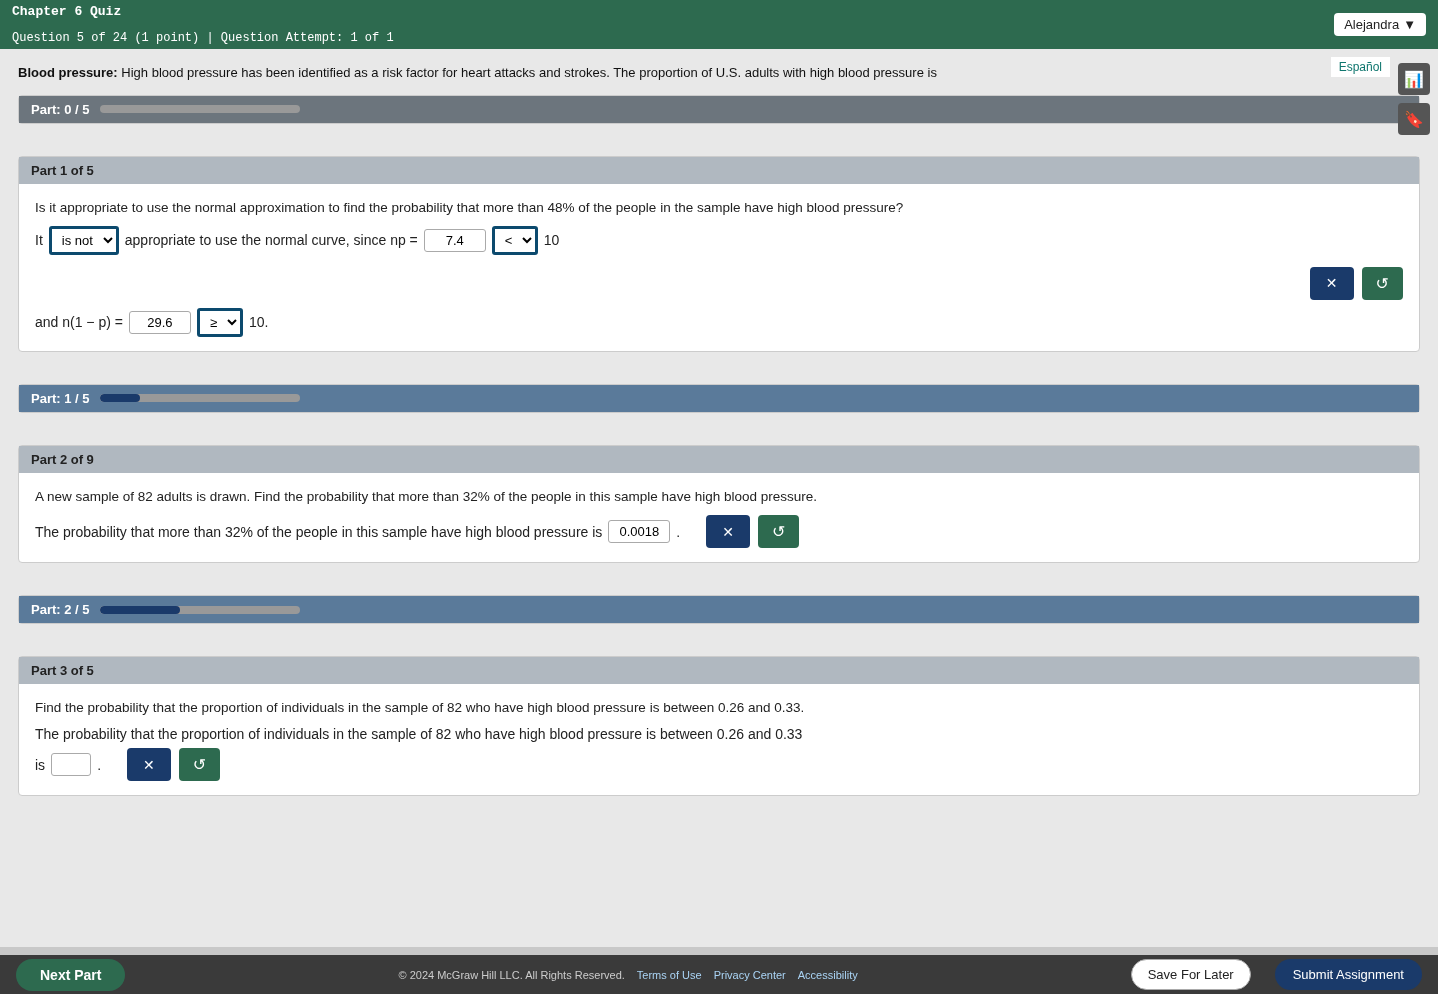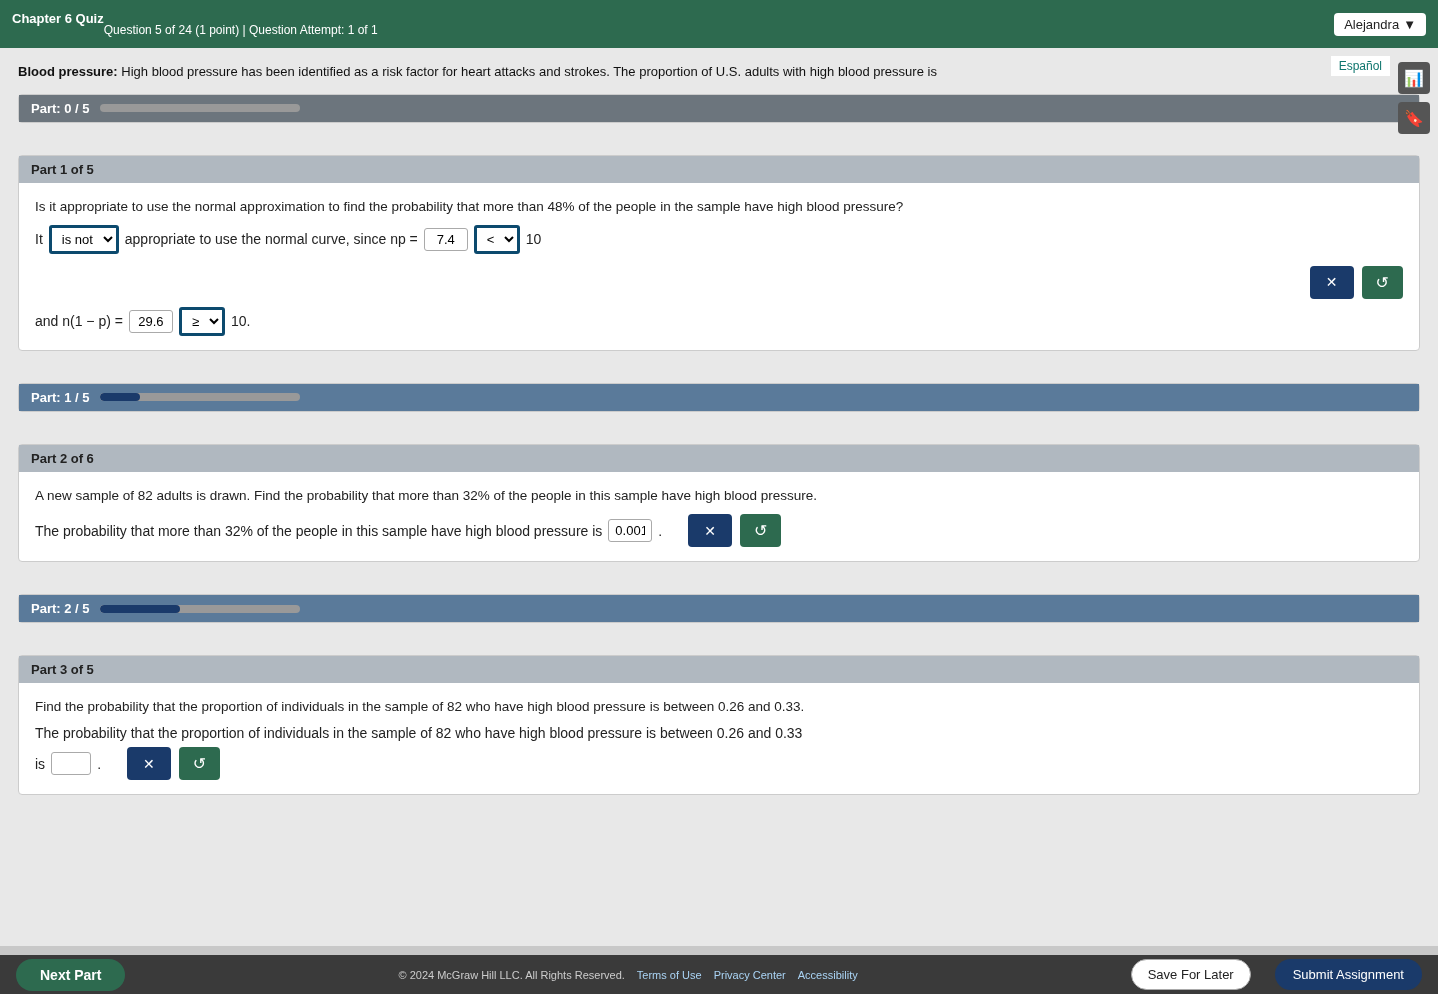--- a/index.html
+++ b/index.html
@@ -16,21 +16,22 @@
       background: #2d6a4f;
       color: white;
       padding: 4px 12px;
       display: flex;
       align-items: center;
       justify-content: space-between;
       min-height: 48px;
     }
     .top-bar-left {
       display: flex;
-      flex-direction: row;
+      flex-direction: column;
+      font-family: Liberation Mono, monospace;
     }
     .top-bar-title {
       font-size: 13px;
       font-weight: bold;
     }
     .top-bar-subtitle {
       font-size: 12px;
       margin-top: 12px;
     }
     .top-bar-right {
@@ -157,21 +158,21 @@
       font-size: 13px;
       border: 3px solid #0c4a6e;
       border-radius: 3px;
       background: white;
     }
     input.inline-input {
       padding: 3px 6px;
       font-size: 13px;
       border: 1px solid #aaa;
       border-radius: 3px;
-      width: 44px;
+      width: 62px;
       text-align: center;
     }
     input.inline-input-sm {
       width: 40px;
     }
     .btn-dark {
       background: #1a3a6a;
       color: white;
       border: none;
       border-radius: 4px;
@@ -333,21 +334,21 @@
   <div class="part-section">
     <div class="part-header part-header-blue">
       <span>Part: 1 / 5</span>
       <div class="progress-bar-container">
         <div class="progress-bar-fill" style="width:20%"></div>
       </div>
     </div>
   </div>
 
   <div class="part-section">
-    <div class="part-label-row">Part 2 of 6</div>
+    <div class="part-label-row">Part 2 of 9</div>
     <div class="part-body">
       <p>A new sample of 82 adults is drawn. Find the probability that more than 32% of the people in this sample have high blood pressure.</p>
       <div class="answer-row">
         <span>The probability that more than 32% of the people in this sample have high blood pressure is</span>
         <input class="inline-input" type="text" value="0.0018" style="">
         <span>.</span>
 
         <div style="display:flex;gap:8px;margin-left:20px;">
           <button class="btn-dark">
             <span>✕</span>

